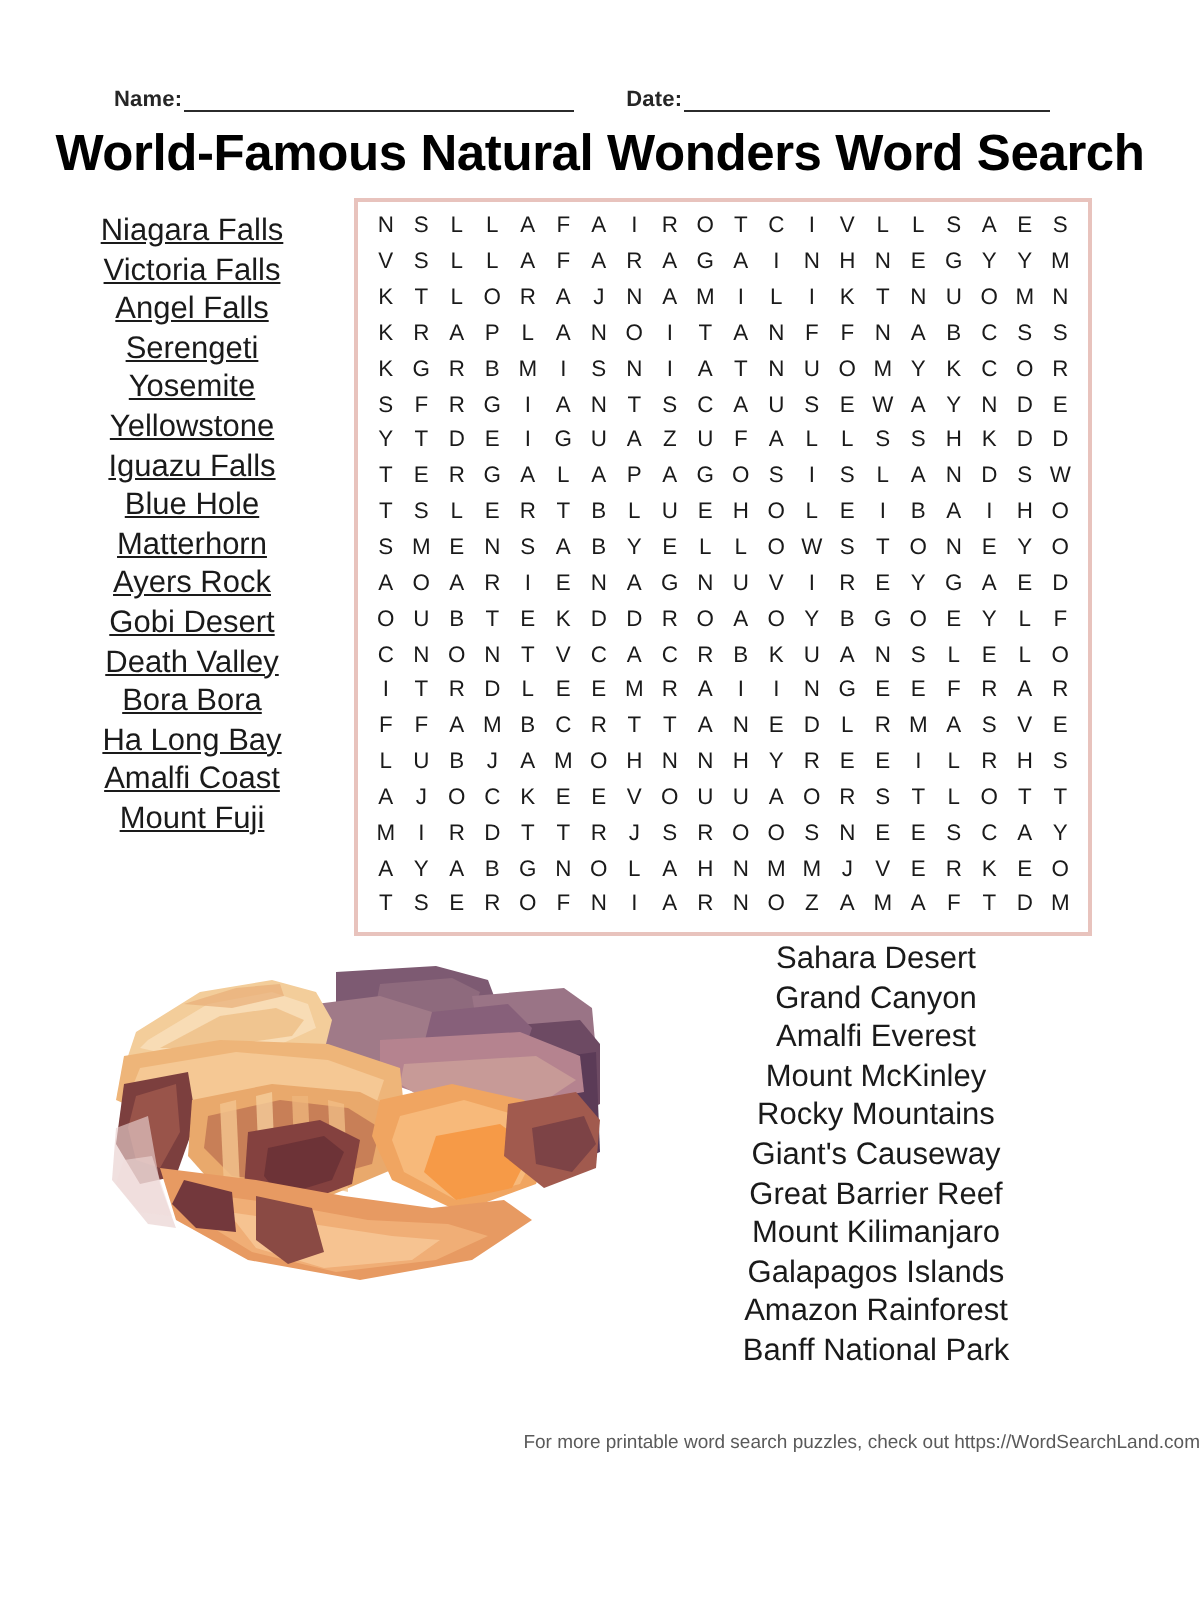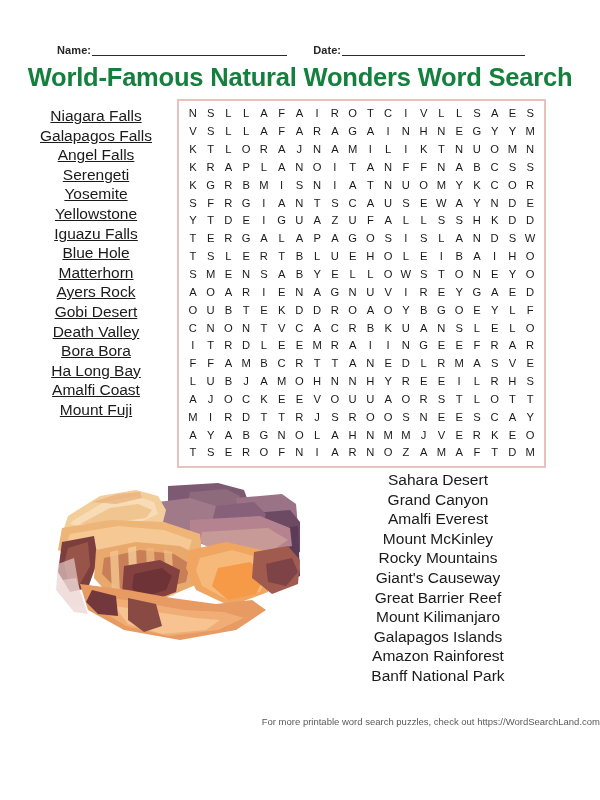--- a/index.html
+++ b/index.html
@@ -132,25 +132,25 @@
       <span class="nd-label">Name:</span>
       <span class="nd-rule name"></span>
     </div>
     <div class="nd-spacer"></div>
     <div class="nd-group">
       <span class="nd-label">Date:</span>
       <span class="nd-rule date"></span>
     </div>
   </div>
 
-  <div class="title" style="color: #15803d;">World-Famous Natural Wonders Word Search</div>
+  <div class="title" style="color: #000000;">World-Famous Natural Wonders Word Search</div>
 
   <div class="wordlist-left">
       <div class="word">Niagara Falls</div>
-      <div class="word">Galapagos Falls</div>
+      <div class="word">Victoria Falls</div>
       <div class="word">Angel Falls</div>
       <div class="word">Serengeti</div>
       <div class="word">Yosemite</div>
       <div class="word">Yellowstone</div>
       <div class="word">Iguazu Falls</div>
       <div class="word">Blue Hole</div>
       <div class="word">Matterhorn</div>
       <div class="word">Ayers Rock</div>
       <div class="word">Gobi Desert</div>
       <div class="word">Death Valley</div>

